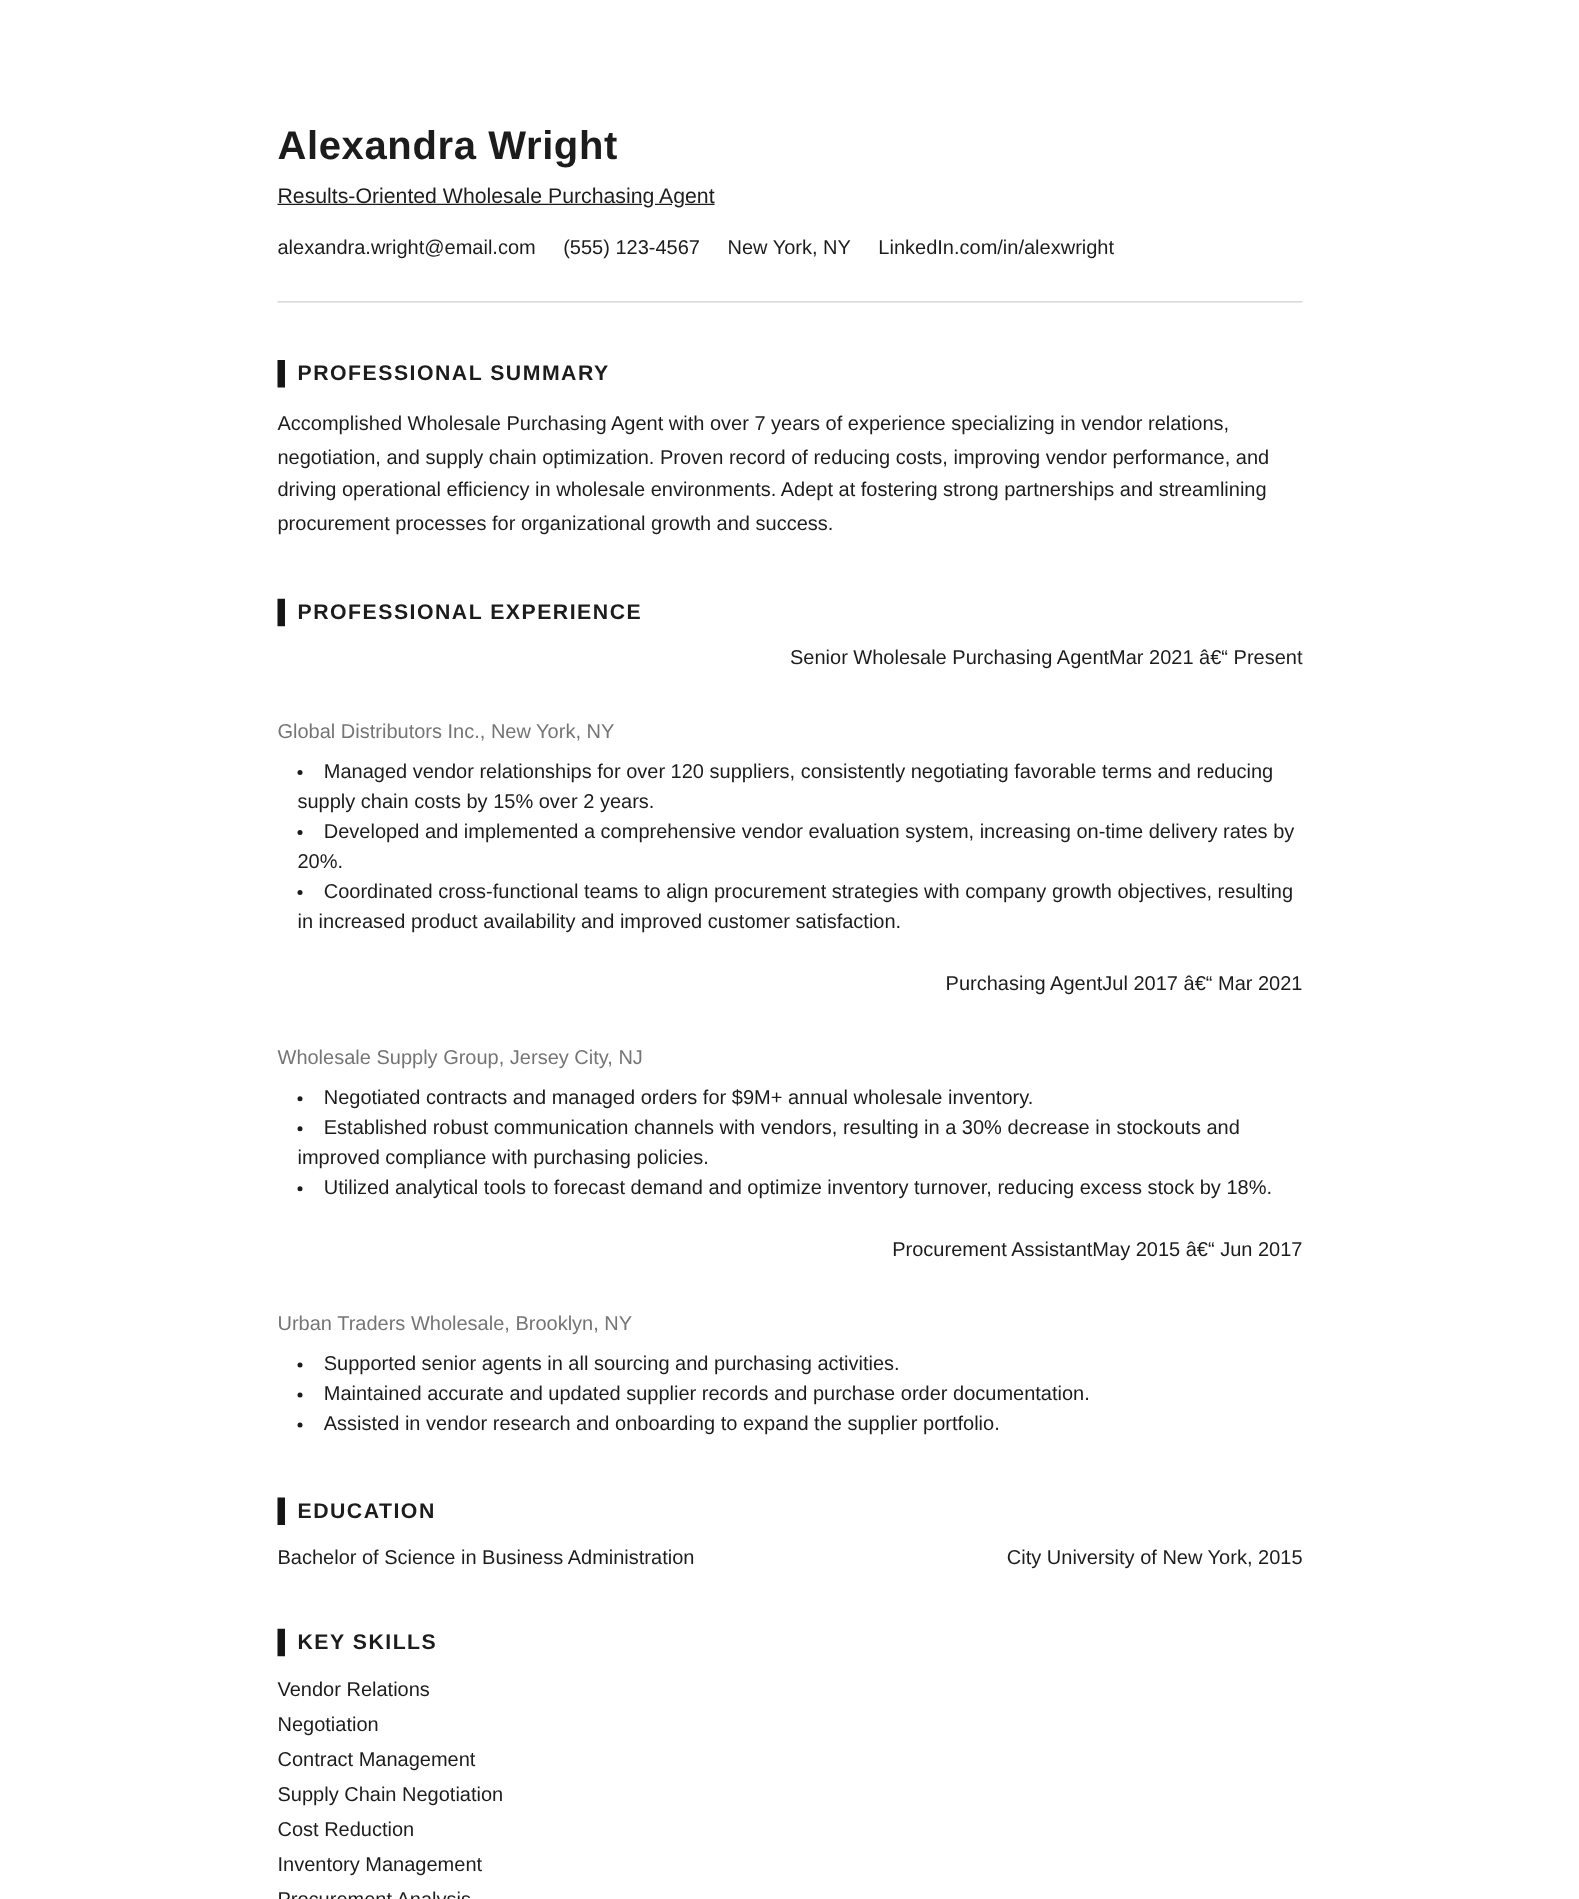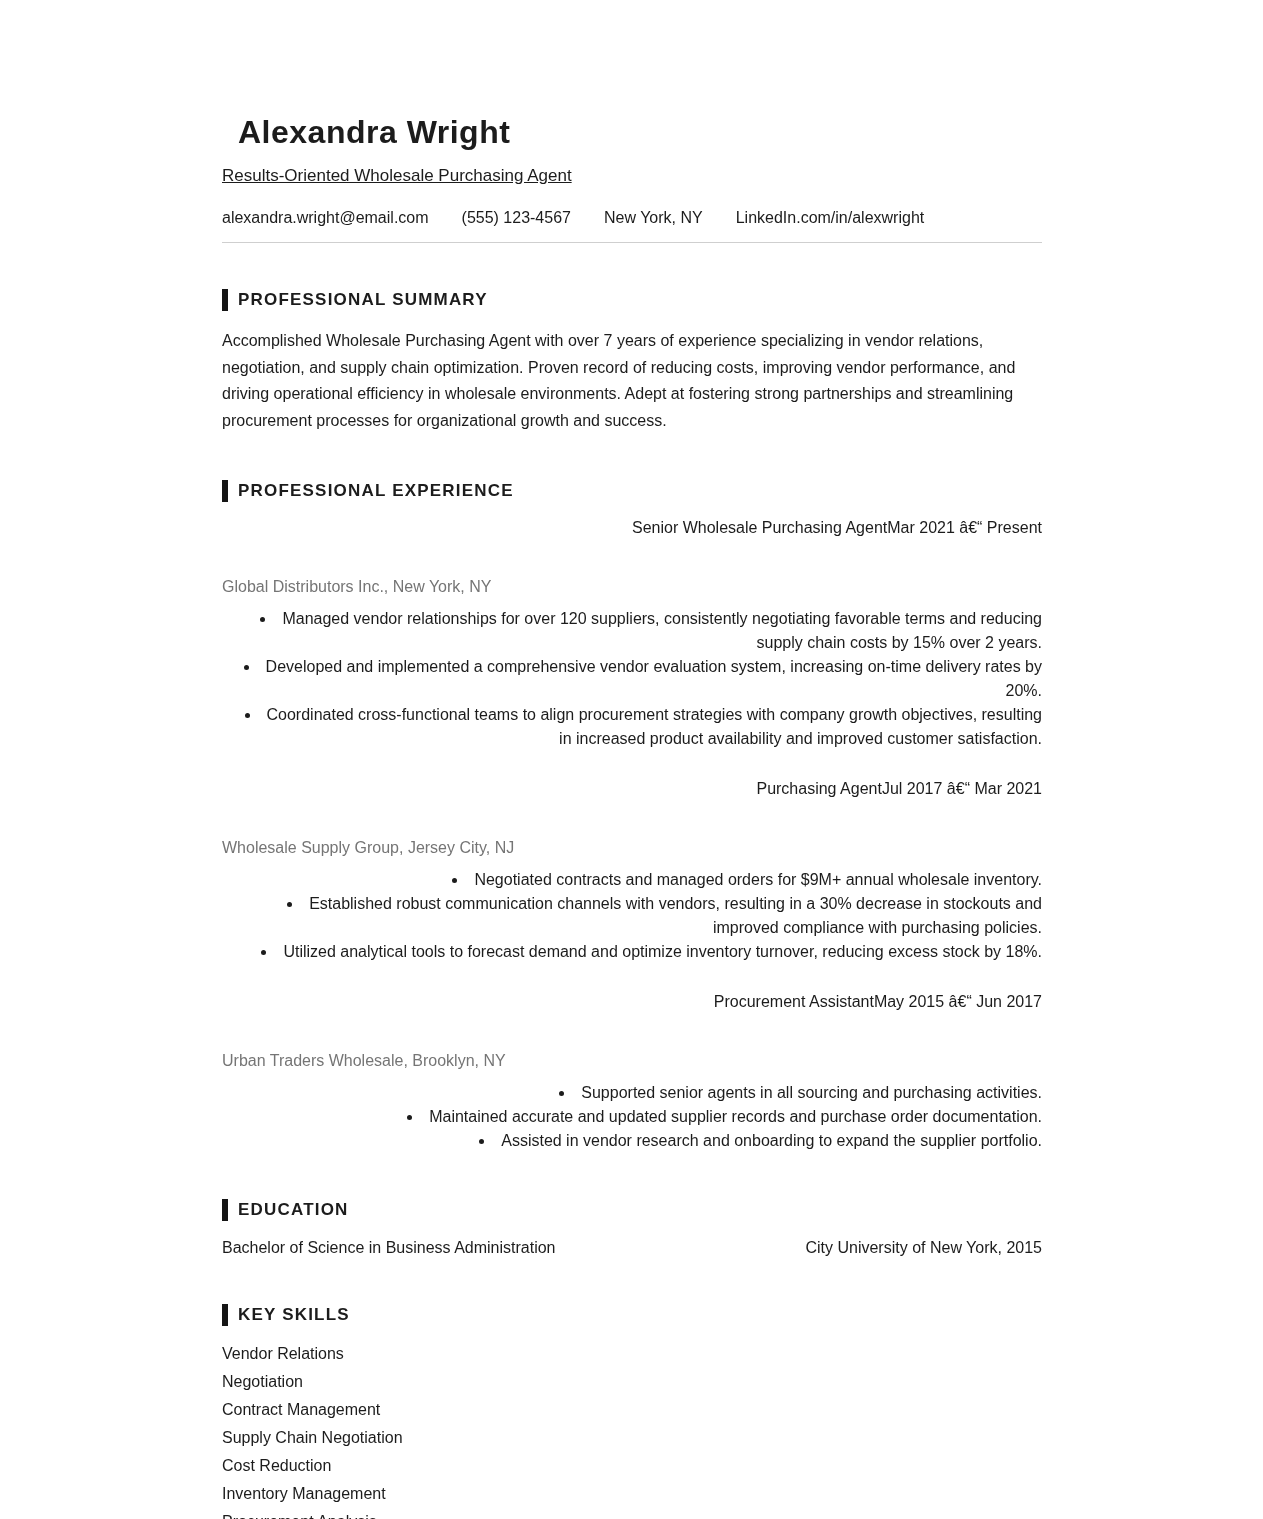--- a/index.html
+++ b/index.html
@@ -20,34 +20,34 @@
     margin-left: 222px;
     padding-top: 98px;
     padding-bottom: 120px;
   }
 
   
   .name {
     font-size: 32px;
     font-weight: bold;
     letter-spacing: 0.5px;
-    margin: 16px;
+    margin: 0;
     line-height: 36px;
   }
   .cand-title {
     font-size: 17px;
     margin-top: 13px;
     line-height: 20px;
     text-decoration: underline;
   }
   .contact-row {
     display: flex;
-    gap: 33px;
+    gap: 22px;
     margin-top: 22px;
-    padding-bottom: 15px;
+    padding-bottom: 33px;
     border-bottom: 1px solid #cfcfcf;
     font-size: 16px;
     line-height: 19px;
   }
 
   
   .section { margin-top: 46px; }
   .sec-h {
     font-size: 17px;
     font-weight: bold;
@@ -76,21 +76,20 @@
     margin-top: 36px;
   }
   .job ul {
     margin: 9px 0 0;
     padding-left: 16px;
     list-style: disc;
   }
   .job li {
     list-style-position: inside;
     line-height: 24px;
-    text-align: right;
   }
 
   
   .edu-row {
     display: flex;
     justify-content: space-between;
     margin-top: 17px;
     line-height: 20px;
   }
 

